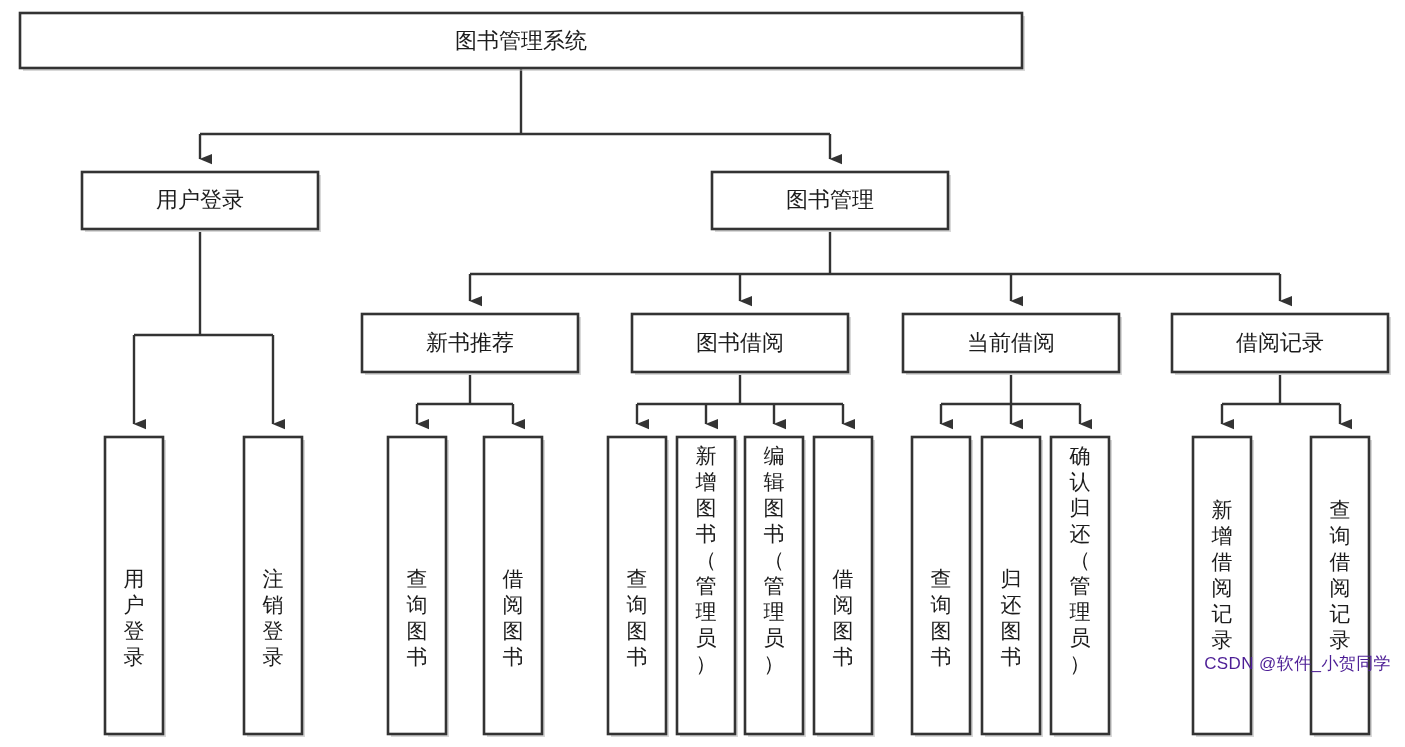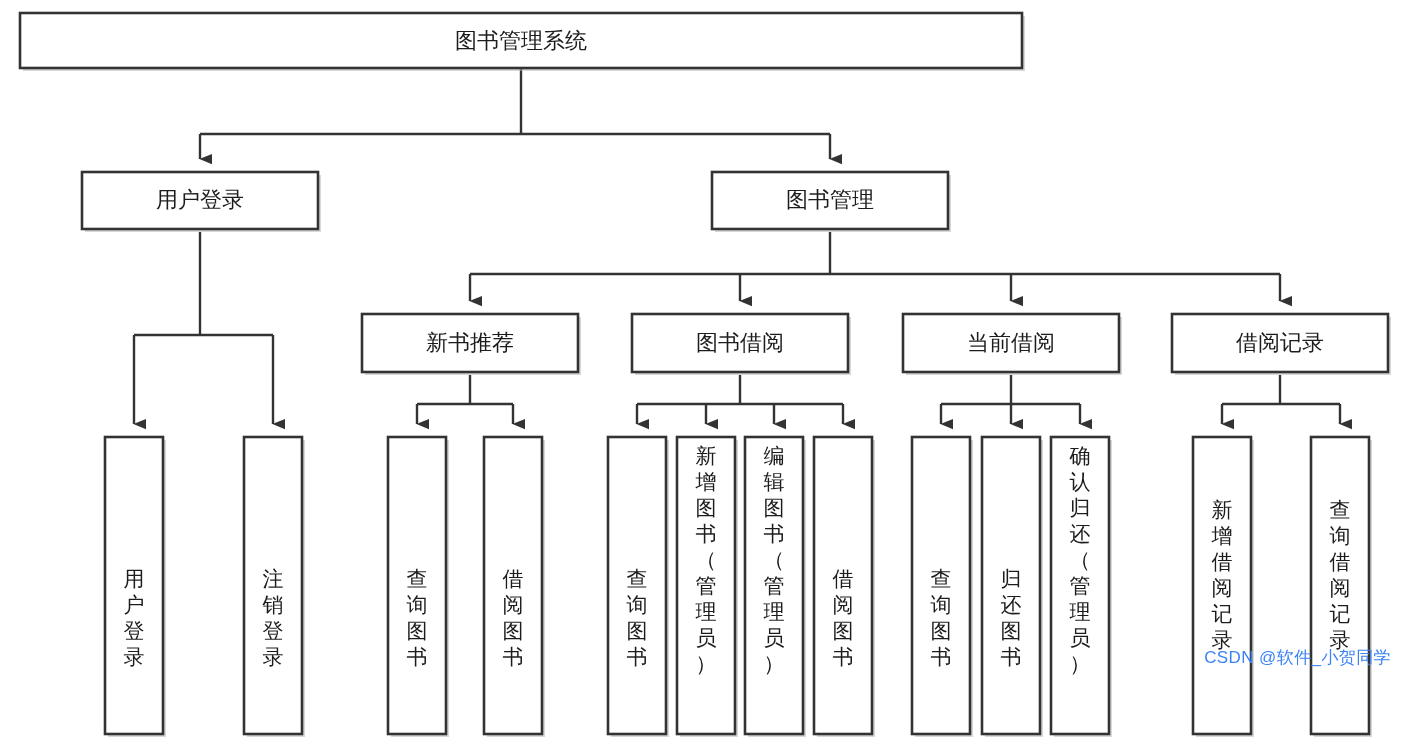--- a/index.html
+++ b/index.html
@@ -51,24 +51,24 @@
   }
   .node-label-v {
     font-family: "Liberation Sans", sans-serif;
     font-size: 21px;
     fill: #1c1c1c;
     text-anchor: middle;
   }
   .watermark {
     position: absolute;
     right: 14px;
-    bottom: 18px;
+    bottom: 12px;
     font-family: "Liberation Sans", sans-serif;
     font-size: 17px;
-    color: #3b82f6;
+    color: #4c1d95;
     letter-spacing: 0.4px;
     white-space: nowrap;
     user-select: none;
   }
 </style>
 </head>
 <body>
 
 <div id="diagram-root">
 

